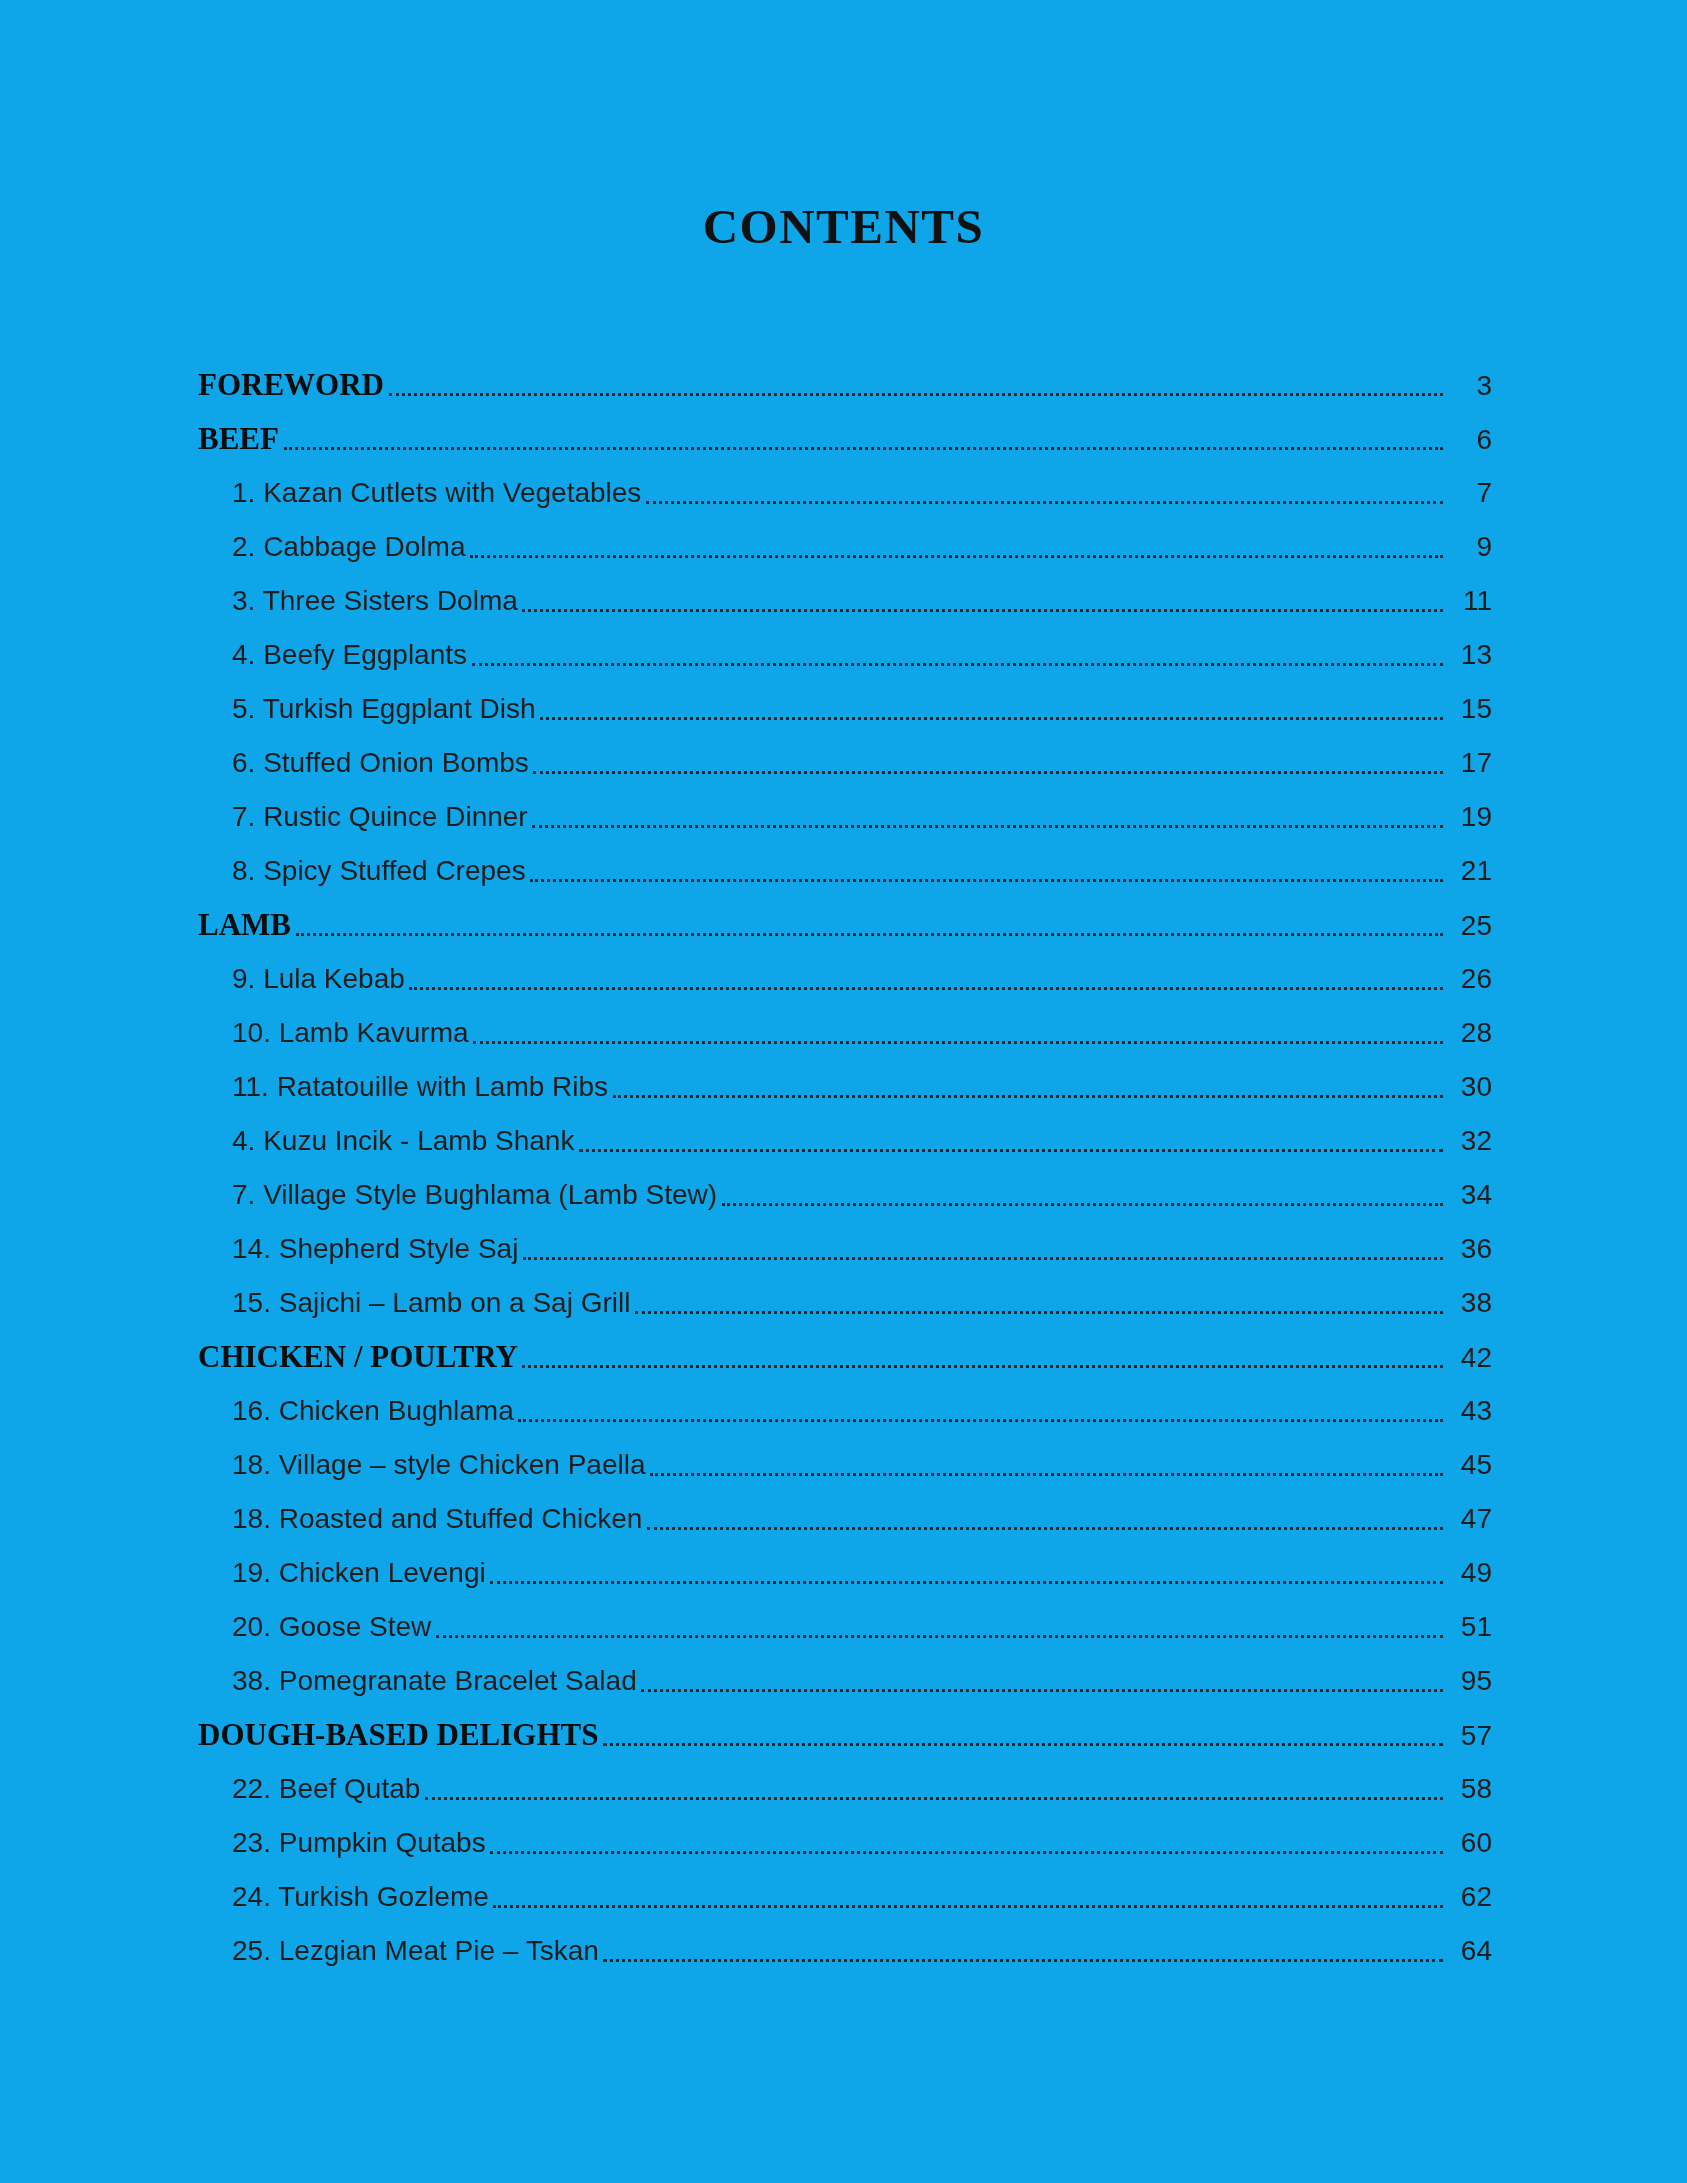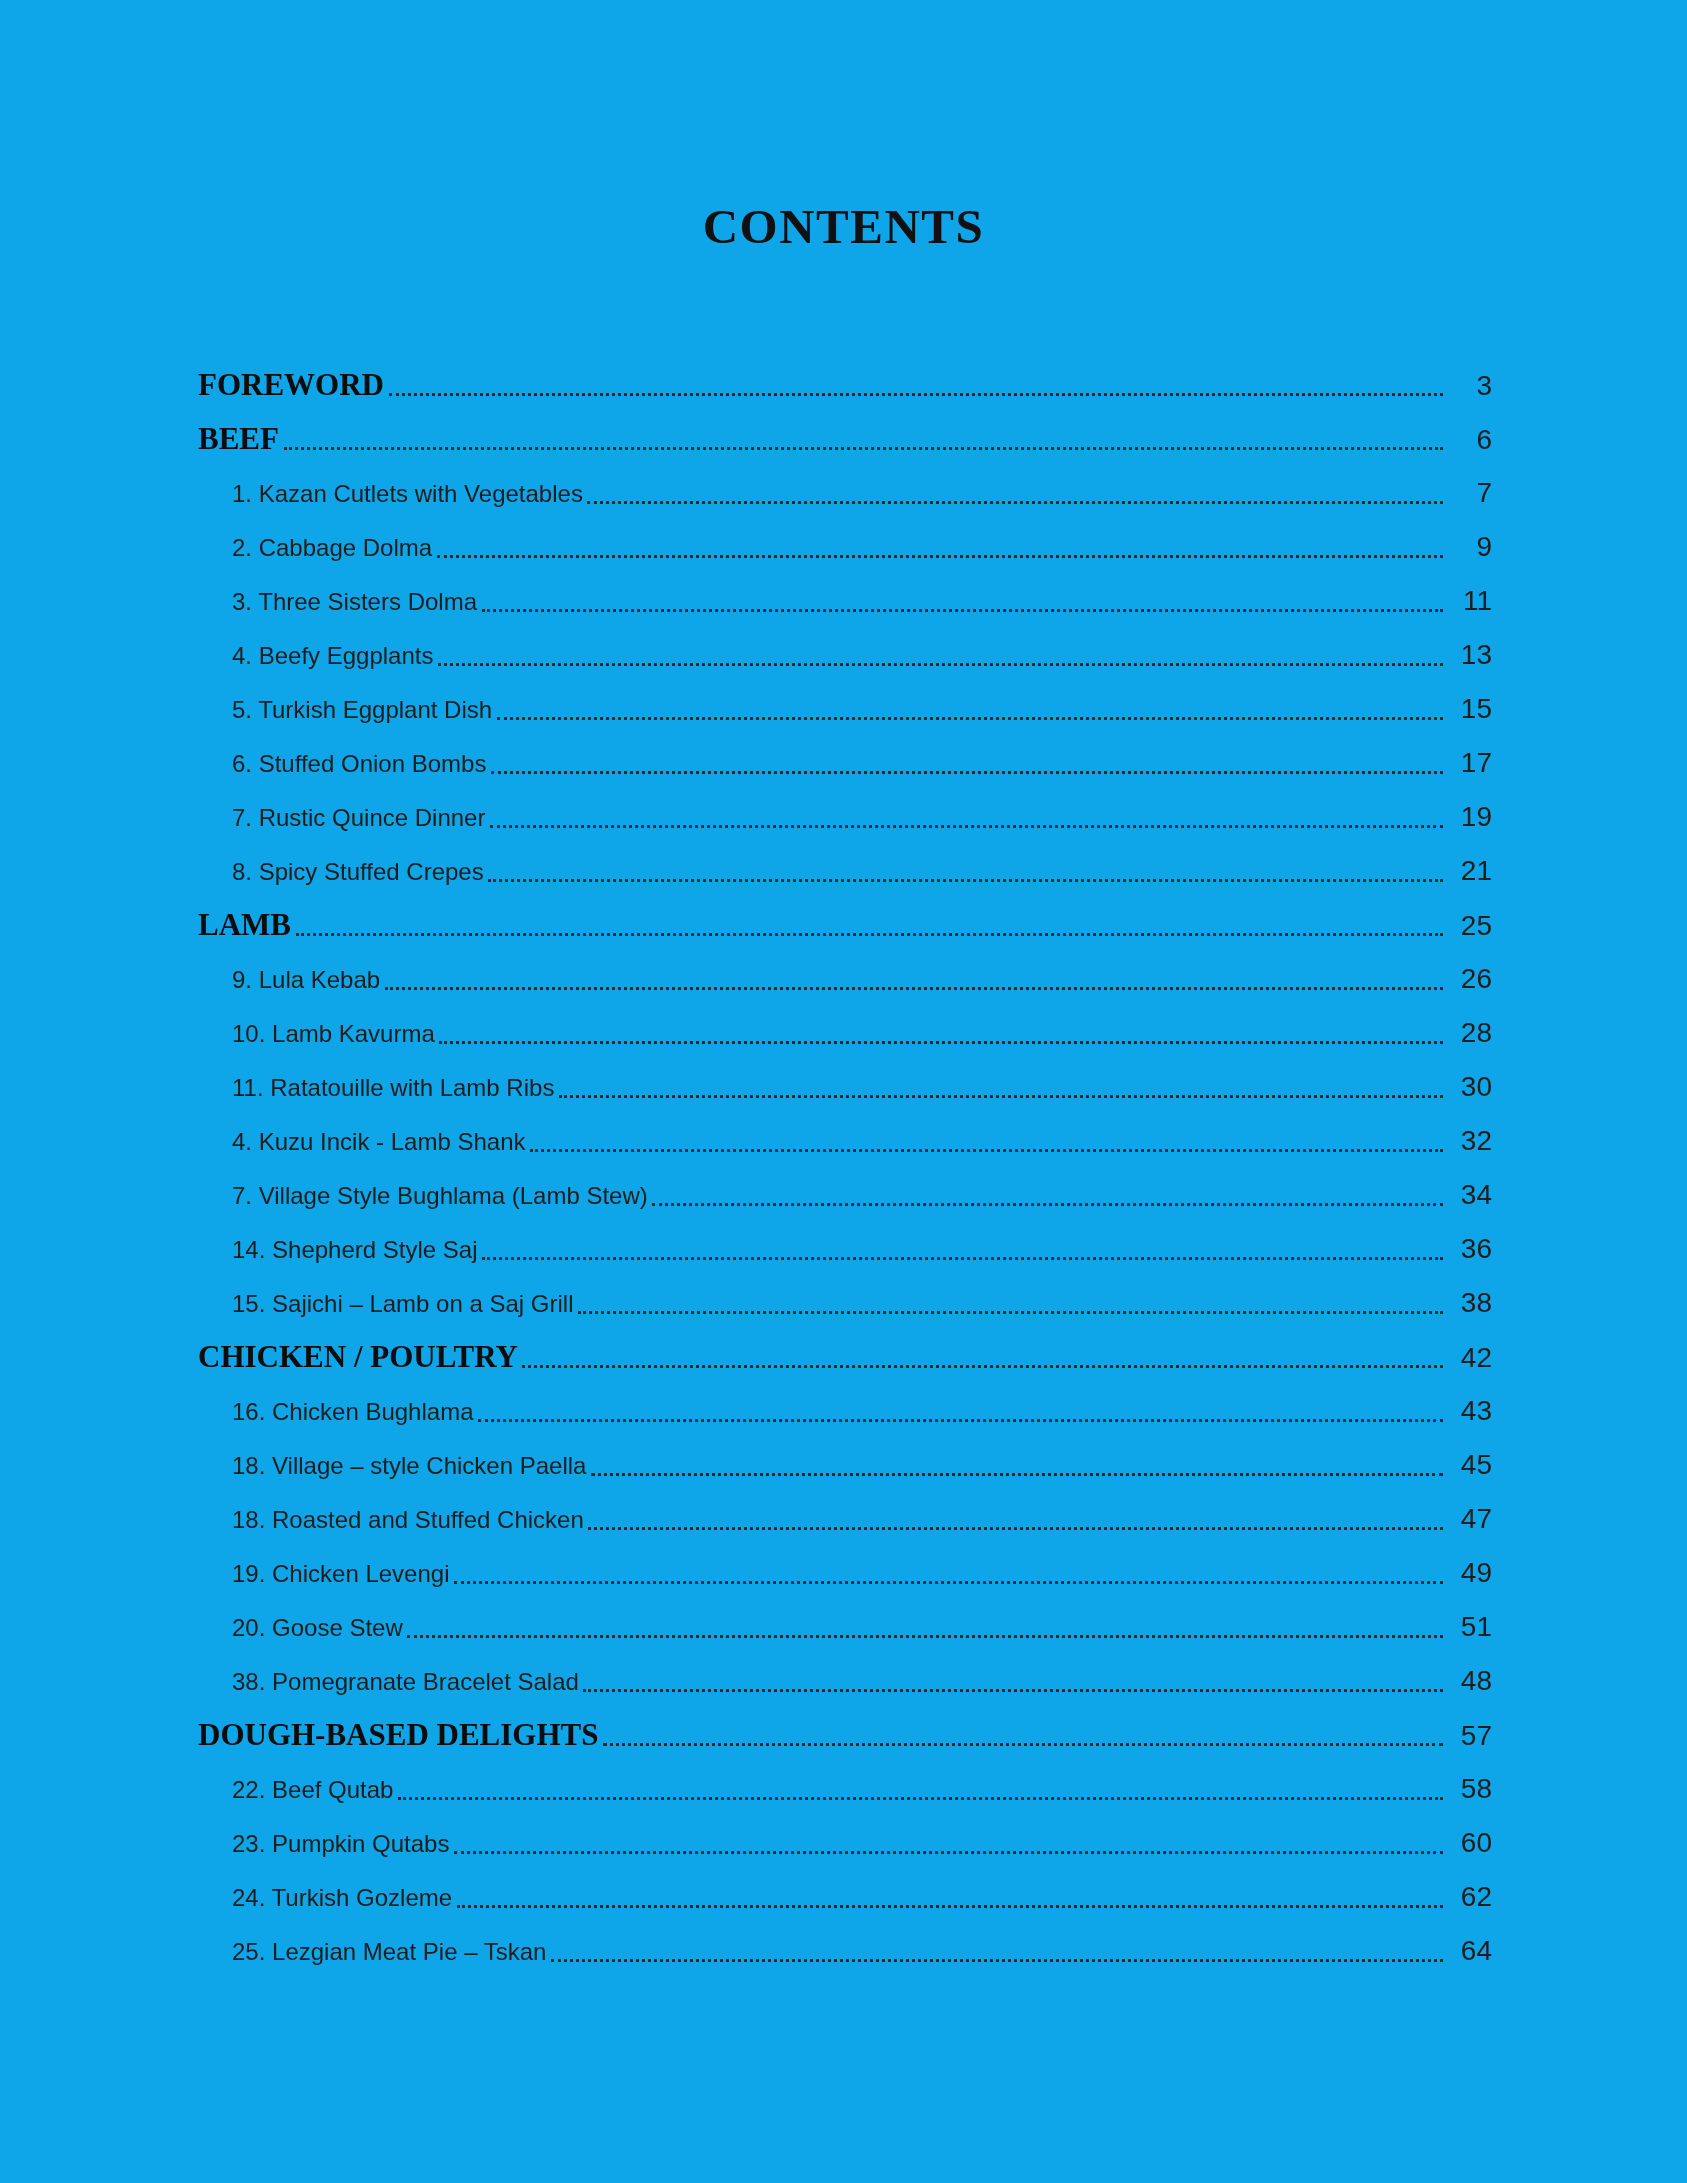--- a/index.html
+++ b/index.html
@@ -41,21 +41,21 @@
     margin-bottom: 20px;
   }
   .toc-row .label {
     white-space: nowrap;
     line-height: 34px;
   }
   .toc-row.item {
     padding-left: 34px;
   }
   .toc-row.item .label {
-    font-size: 24px;
+    font-size: 28px;
     color: #1d1d1d;
   }
   .toc-row.section .label {
     font-family: "Liberation Serif", serif;
     font-weight: 700;
     font-size: 31px;
     color: #0d0d0d;
   }
   .dots {
     flex: 1;
@@ -194,21 +194,21 @@
         <span class="pagenum">49</span>
       </div>
       <div class="toc-row item">
         <span class="label">20. Goose Stew</span>
         <span class="dots"></span>
         <span class="pagenum">51</span>
       </div>
       <div class="toc-row item">
         <span class="label">38. Pomegranate Bracelet Salad</span>
         <span class="dots"></span>
-        <span class="pagenum">48</span>
+        <span class="pagenum">95</span>
       </div>
       <div class="toc-row section">
         <span class="label">DOUGH-BASED DELIGHTS</span>
         <span class="dots"></span>
         <span class="pagenum">57</span>
       </div>
       <div class="toc-row item">
         <span class="label">22. Beef Qutab</span>
         <span class="dots"></span>
         <span class="pagenum">58</span>

